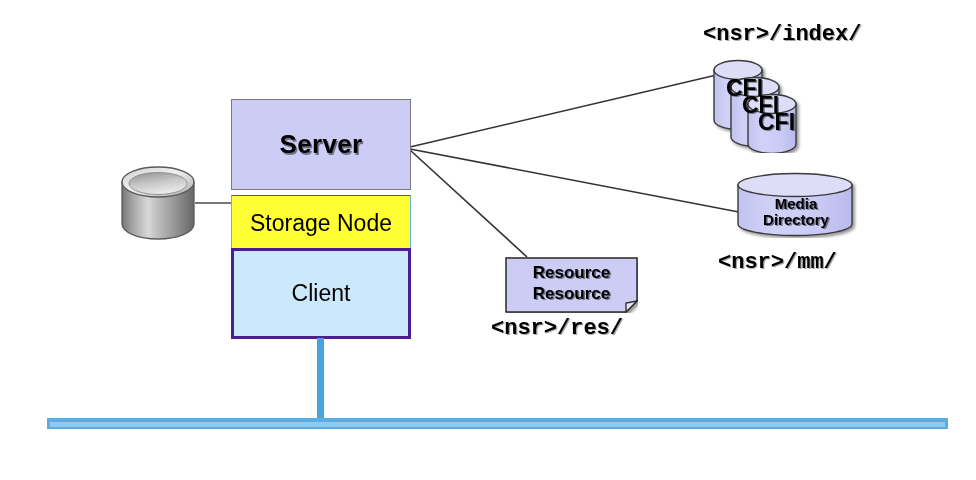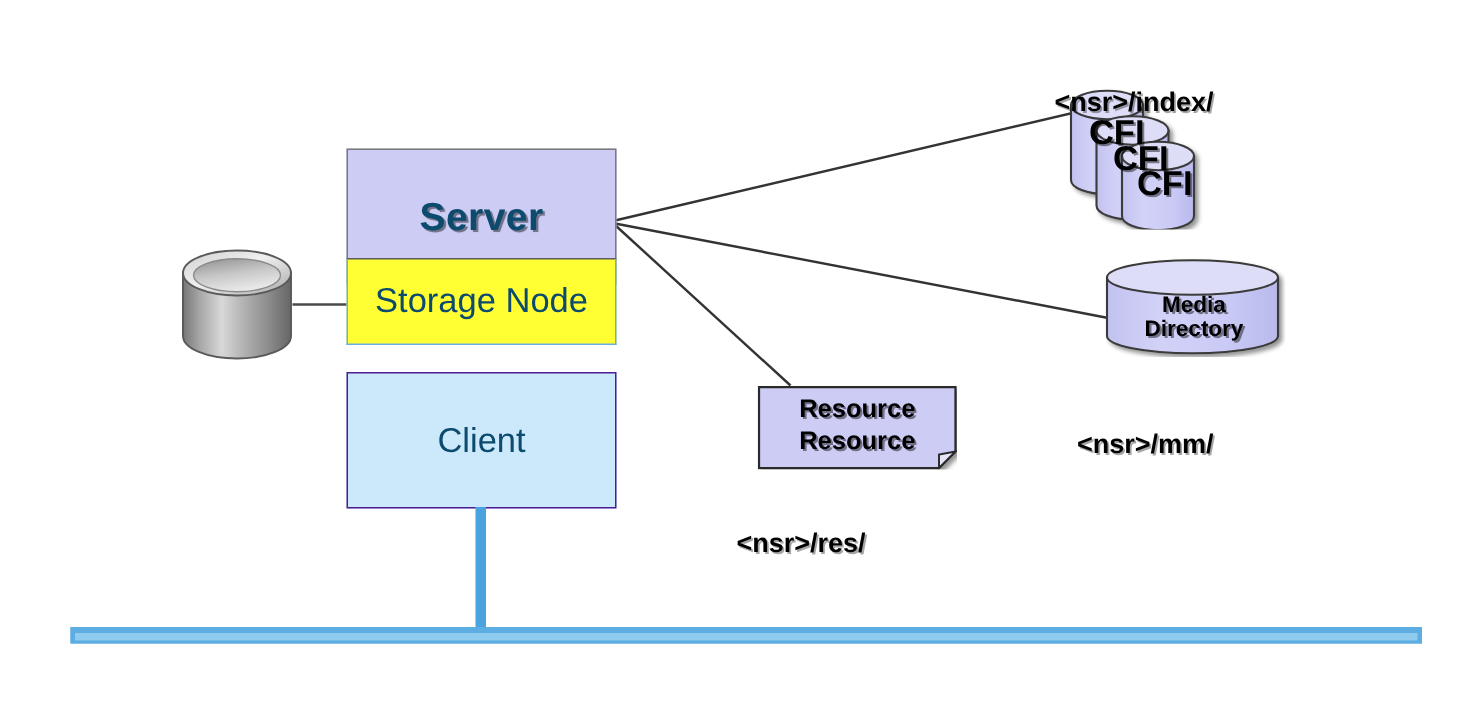--- a/index.html
+++ b/index.html
@@ -37,46 +37,46 @@
   .stack-cell {
     position: absolute;
     left: 0;
     width: 100%;
     box-sizing: border-box;
     display: flex;
     align-items: center;
     justify-content: center;
     text-align: center;
     line-height: 1.12;
-    color: #0c4a6e;
+    color: #000000;
   }
   #cell-server {
     top: 0;
     height: 91px;
     background: #ccccf5;
     border: 1px solid #7a7a7a;
     font-size: 26px;
     font-weight: bold;
     letter-spacing: 0.3px;
     text-shadow: 1.5px 1.5px 0.5px rgba(0,0,0,0.45);
   }
   #cell-storage-node {
-    top: 73px;
+    top: 96px;
     height: 58px;
     background: #ffff33;
     border: 1px solid #6aaee8;
     border-top: 1px solid #5d5d5d;
     font-size: 23px;
     font-weight: normal;
   }
   #cell-client {
     top: 149px;
     height: 91px;
     background: #cce9fb;
-    border: 1px solid #4c1d95;
+    border: 3px solid #4c1d95;
     font-size: 23px;
     font-weight: normal;
   }
 
   
   #local-disk {
     left: 120px;
     top: 166px;
     width: 76px;
     height: 76px;
@@ -100,27 +100,26 @@
   #cfi-label-1 { top: 28px; left: -28px; width: 125px; }
   #cfi-label-2 { top: 45px; left: -12px; width: 125px; }
   #cfi-label-3 { top: 62px; left: 4px;  width: 125px; }
 
   #media-db { left: 735px; top: 172px; width: 122px; height: 66px; }
   #media-db .cyl-label { font-size: 15px; top: 24px; }
 
   
   .path-caption {
     position: absolute;
-    font-family: Liberation Sans, sans-serif;
-    font-weight: bold;
-    font-size: 18px;
+    font-family: Liberation Mono, monospace;
+    font-weight: bold;
+    font-size: 22px;
     color: #000000;
     white-space: nowrap;
     text-shadow: 1.2px 1.2px 0.4px rgba(0,0,0,0.35);
-    margin-top: 36px;
   }
   #caption-index { left: 703px; top: 22px; }
   #caption-mm    { left: 718px; top: 250px; }
   #caption-res   { left: 491px; top: 316px; }
 
   
   #resource-directory {
     left: 505px;
     top: 257px;
     width: 133px;

